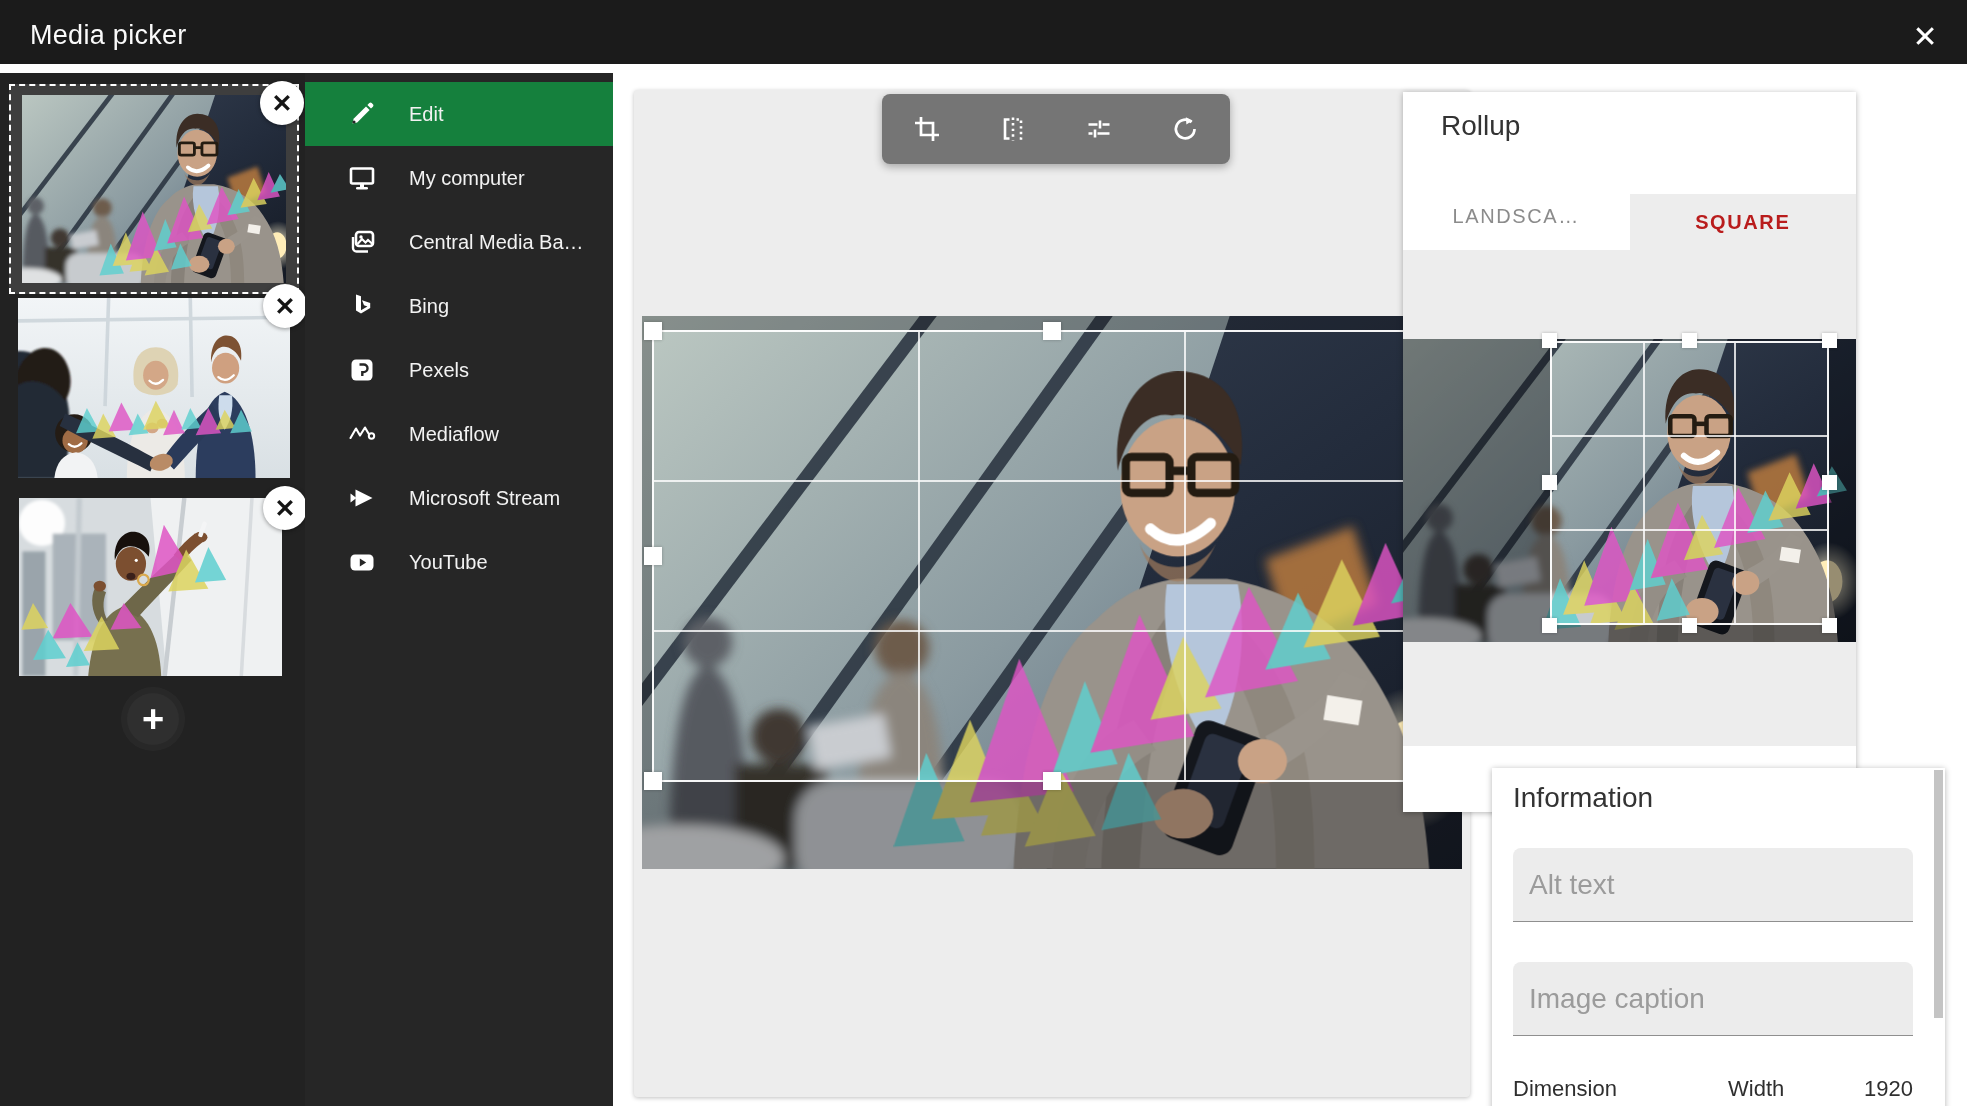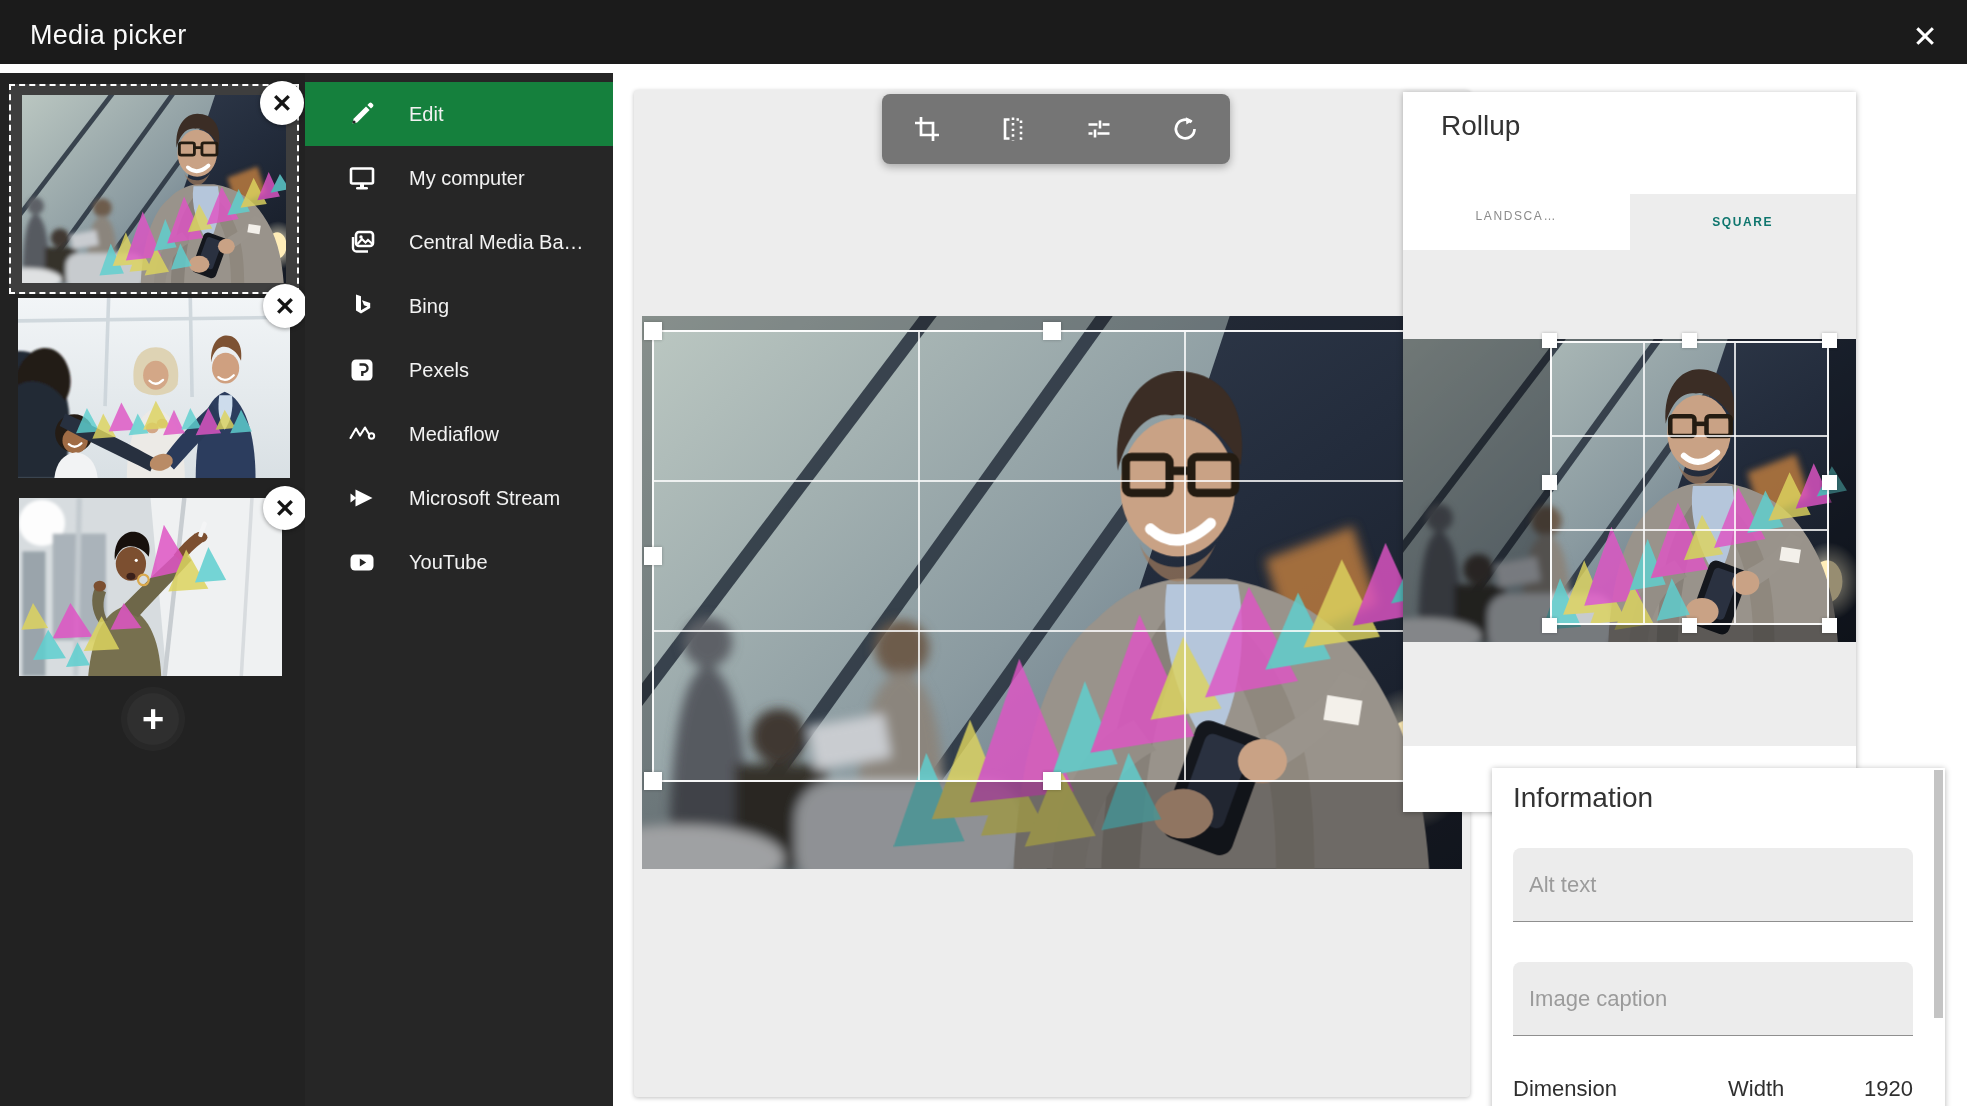--- a/index.html
+++ b/index.html
@@ -61,32 +61,32 @@
   .hd.ml{left:-10px;top:calc(50% - 9px);} .hd.mr{right:-10px;top:calc(50% - 9px);}
   .hd.bl{left:-10px;bottom:-10px;} .hd.bm{left:calc(50% - 9px);bottom:-10px;} .hd.br{right:-10px;bottom:-10px;}
   .crop-prev .hd{width:15px;height:15px;}
   .crop-prev .hd.tm{left:calc(50% - 8px);} .crop-prev .hd.bm{left:calc(50% - 8px);}
   .crop-prev .hd.ml{top:calc(50% - 8px);} .crop-prev .hd.mr{top:calc(50% - 8px);}
   
   .card{position:absolute;background:#ffffff;box-shadow:0 1px 6px rgba(0,0,0,.3);}
   .card-rollup{left:1403px;top:92px;width:453px;height:720px;}
   .card-title{position:absolute;left:38px;top:18px;font-size:28px;color:#333333;font-weight:400;}
   .tabs{position:absolute;left:0;top:90px;width:453px;height:68px;display:flex;}
-  .tab{flex:1;display:flex;align-items:center;justify-content:center;font-size:12px;
+  .tab{flex:1;display:flex;align-items:center;justify-content:center;font-size:20px;
     letter-spacing:1.6px;color:#8b8b8b;cursor:pointer;white-space:nowrap;}
-  .tab.active{background:#ededed;color:#0f766e;font-weight:bold;margin-top:12px;}
+  .tab.active{background:#ededed;color:#b91c1c;font-weight:bold;margin-top:12px;}
   .media-area{position:absolute;left:0;top:158px;width:453px;height:496px;background:#ededed;}
   .preview{position:absolute;left:0;top:89px;width:453px;height:303px;overflow:visible;}
   .preview .photo-wrap{position:absolute;inset:0;overflow:hidden;}
   .crop-prev{left:147px;top:2px;width:279px;height:284px;}
   .pdim{position:absolute;background:rgba(8,10,14,.42);}
   .card-info{left:1492px;top:768px;width:453px;height:360px;}
   .info-title{position:absolute;left:21px;top:14px;font-size:28px;color:#333333;}
   .field{position:absolute;left:21px;width:400px;height:74px;background:#ececec;border:none;
-    border-bottom:1px solid #8f8f8f;border-radius:8px 8px 0 0;font-size:22px;color:#444444;
+    border-bottom:1px solid #8f8f8f;border-radius:8px 8px 0 0;font-size:28px;color:#444444;
     padding:0 16px;box-sizing:border-box;outline:none;font-family:"Liberation Sans", sans-serif;}
   .field::placeholder{color:#9b9b9b;}
   .field-alt{top:80px;} .field-caption{top:194px;}
   .dim-row{position:absolute;left:21px;top:308px;width:400px;display:flex;font-size:22px;color:#2f2f2f;gap:48px;}
   .dim-row .c1{width:167px;flex:0 0 167px;}
   .dim-row .c2{flex:1;}
   .dim-row .c3{text-align:right;}
   .scroll-thumb{position:absolute;right:2px;top:2px;width:9px;height:248px;background:#c4c4c4;cursor:pointer;}
   svg{display:block;}
 </style>

